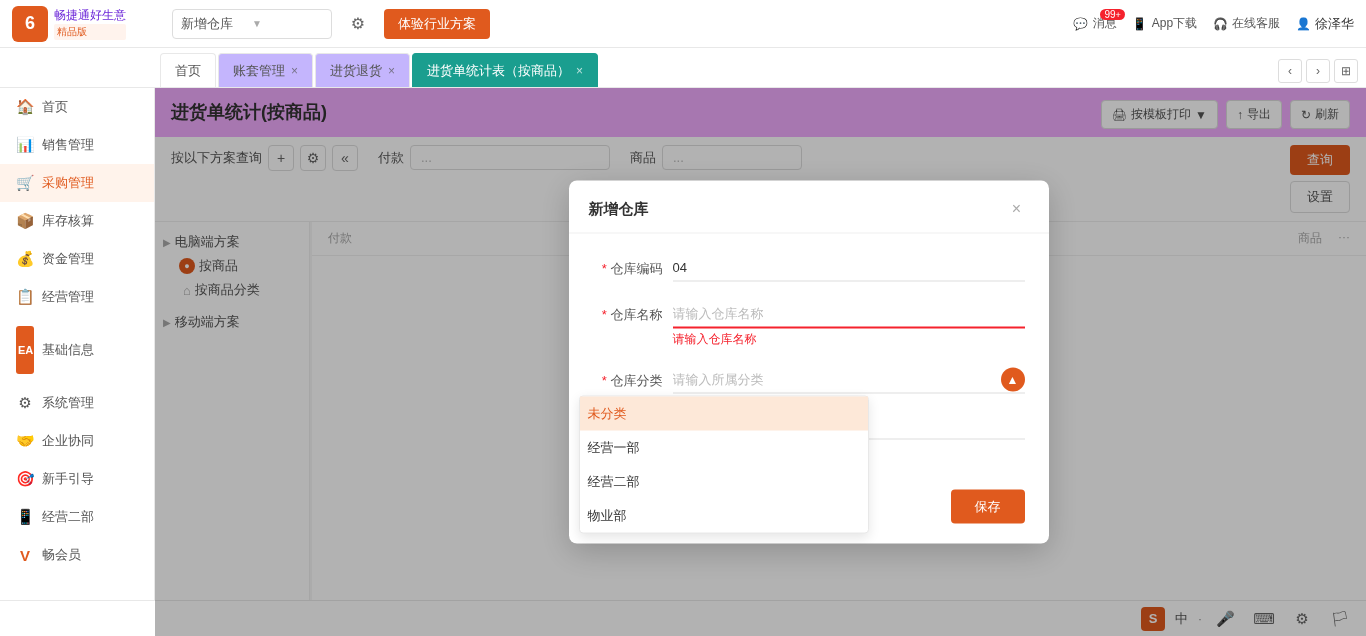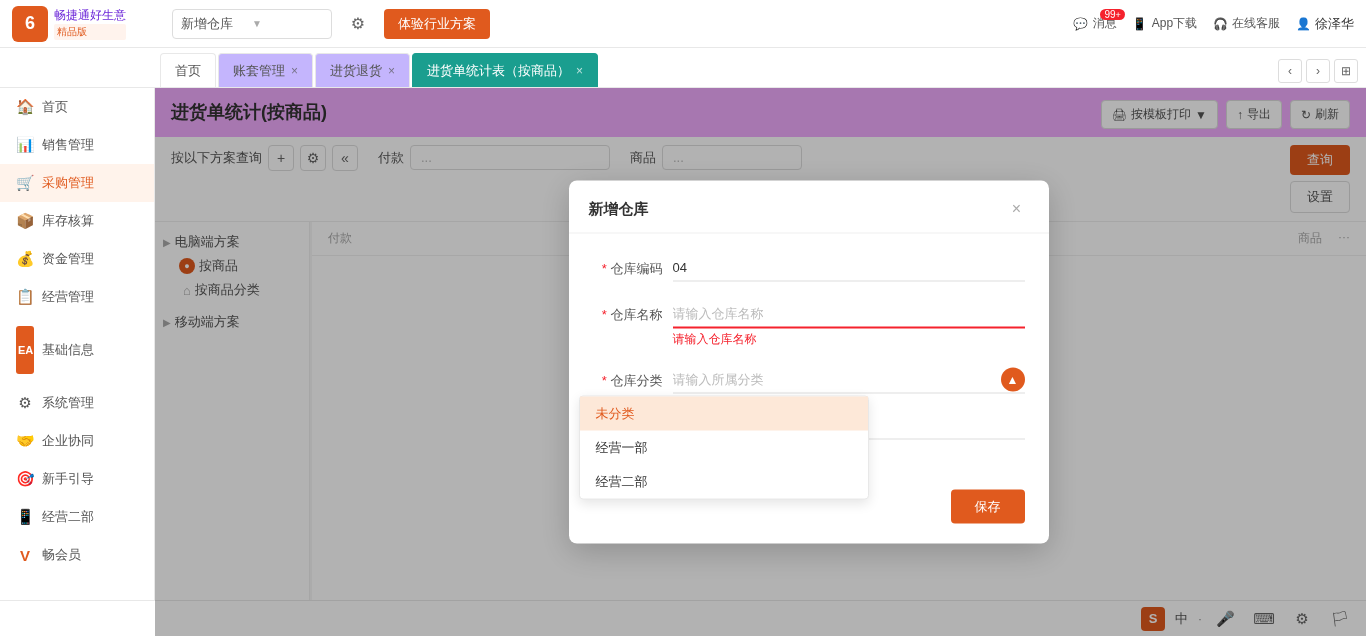--- a/index.html
+++ b/index.html
@@ -314,21 +314,21 @@
       left: -94px;
       width: 290px;
       background: #fff;
       border: 1px solid #e8e8e8;
       border-radius: 4px;
       box-shadow: 0 4px 12px rgba(0,0,0,0.1);
       z-index: 300;
       margin-top: 2px;
     }
     .dropdown-item {
-      padding: 8px 16px;
+      padding: 8px 8px;
       cursor: pointer;
       font-size: 13px;
       color: #333;
     }
     .dropdown-item.highlighted { background: #fde8d8; color: #e05a1e; }
 
     .modal-footer {
       padding: 12px 24px 20px;
       display: flex; justify-content: flex-end; gap: 10px;
     }
@@ -619,20 +619,21 @@
           </label>
           <div class="form-control" style="position:relative;">
             <input type="text" class="form-input" placeholder="请输入所属分类" style="">
             <div class="select-arrow">▲</div>
 
             
             <div class="dropdown-list">
               <div class="dropdown-item highlighted">未分类</div>
               <div class="dropdown-item">经营一部</div>
               <div class="dropdown-item">经营二部</div>
+              <div class="dropdown-item">物业部</div>
             </div>
           </div>
         </div>
 
         <div class="form-row">
           <label class="form-label">备注</label>
           <div class="form-control">
             <input type="text" class="form-input" style="">
           </div>
         </div>

